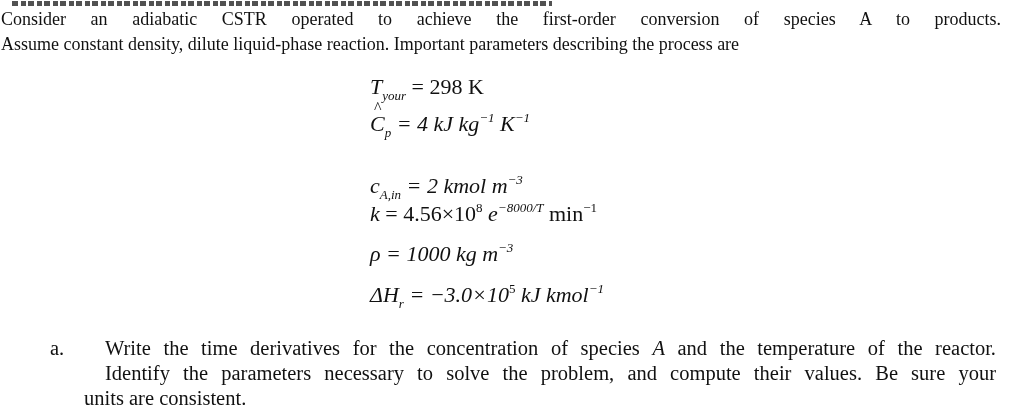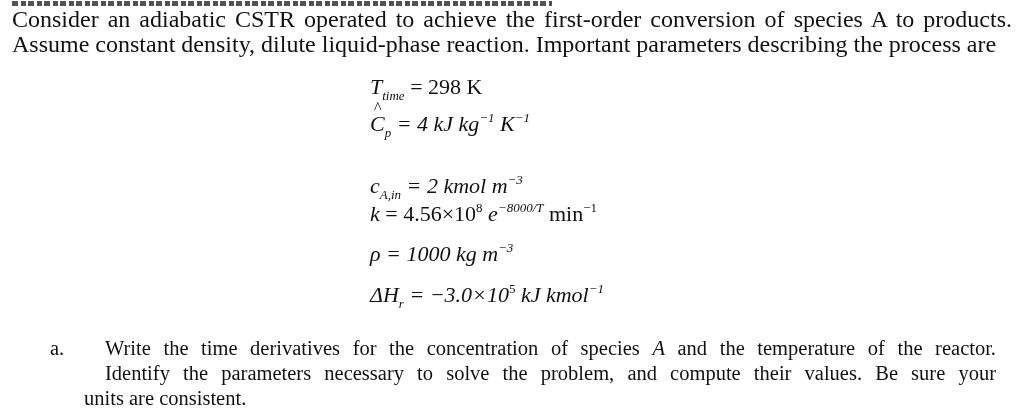--- a/index.html
+++ b/index.html
@@ -2,21 +2,21 @@
 <html><head>
   <meta charset="utf-8">
   <style>
     html, body { margin:0; padding:0; background:#ffffff; }
     body { width:1024px; height:417px; overflow:hidden; position:relative;
       font-family:"Liberation Serif", "DejaVu Serif", serif; color:#111; }
     .clip-heading { position:absolute; left:12px; top:-14px; height:20px; width:540px; overflow:hidden;
       font-weight:bold; font-size:21px; color:#222; }
     .clip-heading .bar { position:absolute; bottom:0; left:0; height:5px; width:100%;
       background:repeating-linear-gradient(90deg,#333 0 6px,transparent 6px 9px,#333 9px 14px,transparent 14px 16px); opacity:0.85; }
-    .para { position:absolute; left:12px; width:1000px; font-size:24px; line-height:25px; text-align:justify; }
+    .para { position:absolute; left:1px; width:1000px; font-size:18px; line-height:25px; text-align:justify; }
     .para .line { display:block; white-space:nowrap; }
     .justify { text-align:justify; text-align-last:justify; }
     #intro { top:7px; }
     .eq { position:absolute; left:370px; font-size:22px; font-style:italic; white-space:nowrap; }
     .eq .up { font-style:normal; }
     .eq sub { font-size:13px; vertical-align:-6px; }
     .eq sup { font-size:13px; vertical-align:9px; }
     .eq .hat { position:relative; display:inline-block; }
     .eq .hat::before { content:"^"; position:absolute; top:-12px; left:4px; font-size:16px; font-style:normal; }
     #eq0 { top:74px; } #eq1 { top:110px; } #eq2 { top:172px; }
@@ -33,21 +33,21 @@
 <div class="clip-heading">
     <div class="bar"></div>
   </div>
 
 <div class="para" id="intro">
   <span class="line justify">Consider an adiabatic CSTR operated to achieve the first-order conversion of species A to products.</span>
   <span class="line">Assume constant density, dilute liquid-phase reaction. Important parameters describing the process are</span>
 </div>
 
 <div class="eq" id="eq0">
-  <span>T</span><sub>time</sub>
+  <span>T</span><sub>your</sub>
   <span class="up">= 298 K</span>
 </div>
 
 <div class="eq" id="eq1">
   <span class="hat">C</span><sub>p</sub>
   <span>= 4 kJ kg</span><sup>−1</sup><span> K</span><sup>−1</sup>
 </div>
 
 <div class="eq" id="eq2">
   <span>c</span><sub>A,in</sub>

